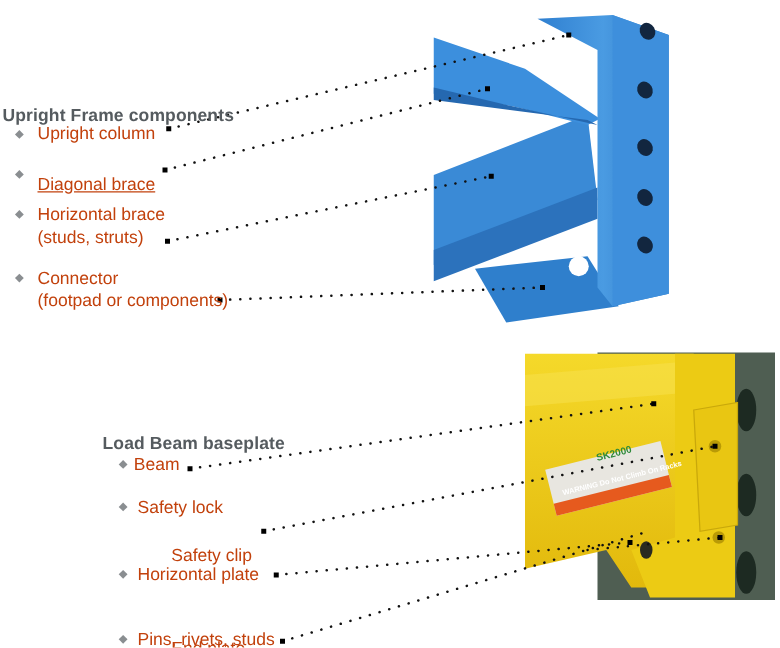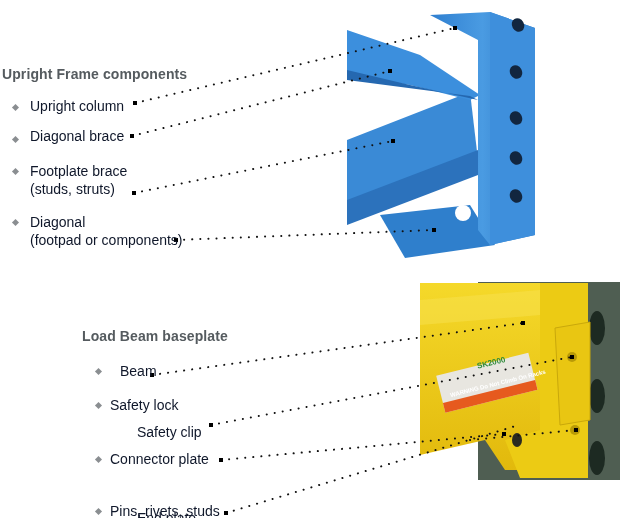--- a/index.html
+++ b/index.html
@@ -1,21 +1,21 @@
 <!DOCTYPE html>
 <html><head>
 <meta charset="utf-8">
 <style>
   html, body { margin:0; padding:0; background:#ffffff; }
   body { width:624px; height:518px; position:relative; overflow:hidden;
          font-family:"Liberation Sans", sans-serif; }
   .heading { position:absolute; font-family:"Liberation Sans", sans-serif;
-             font-weight:bold; font-size:14px; color:#555b5f; letter-spacing:0.1px; white-space:nowrap; }
+             font-weight:bold; font-size:14px; color:#555b5f; letter-spacing:0.1px; white-space:nowrap;margin-top:18px; }
   .item { position:absolute; font-family:"Liberation Sans", sans-serif;
-          font-size:14px; color:#0f172a; white-space:nowrap; line-height:17px; }
+          font-size:14px; color:#c2410c; white-space:nowrap; line-height:17px; }
   .bullet { position:absolute; width:5px; height:5px; background:#8a8e91;
             transform:rotate(45deg); }
   svg.overlay { position:absolute; left:0; top:0; }
 </style>
 </head>
 <body>
 
 <svg class="overlay" width="624" height="518" viewBox="0 0 624 518">
   <defs>
     <linearGradient id="blueCol" x1="0" y1="0" x2="1" y2="0">
@@ -107,41 +107,41 @@
       <rect x="574" y="428" width="4" height="4"></rect>
   </g>
 </svg>
 
 <div class="heading" style="left:2px;top:66px;">Upright Frame components</div>
 
 <span class="bullet" style="left:13px;top:105px;"></span>
 <div class="item" style="left:30px;top:98px;">Upright column</div>
 
 <span class="bullet" style="left:13px;top:137px;"></span>
-<div class="item" style="left:30px;top:128px;">Diagonal brace</div>
+<div class="item" style="left:30px;top:139px;text-decoration:underline;">Diagonal brace</div>
 
 <span class="bullet" style="left:13px;top:169px;"></span>
-<div class="item" style="left:30px;top:163px;">Footplate brace</div>
+<div class="item" style="left:30px;top:163px;">Horizontal brace</div>
 <div class="item" style="left:30px;top:181px;">(studs, struts)</div>
 
 <span class="bullet" style="left:13px;top:220px;"></span>
-<div class="item" style="left:30px;top:214px;">Diagonal</div>
+<div class="item" style="left:30px;top:214px;">Connector</div>
 <div class="item" style="left:30px;top:232px;">(footpad or components)</div>
 
 <div class="heading" style="left:82px;top:328px;">Load Beam baseplate</div>
 
 <span class="bullet" style="left:96px;top:369px;"></span>
-<div class="item" style="left:120px;top:363px;text-align:center;">Beam</div>
+<div class="item" style="left:107px;top:363px;text-align:center;">Beam</div>
 
 <span class="bullet" style="left:96px;top:403px;"></span>
 <div class="item" style="left:110px;top:397px;">Safety lock</div>
-<div class="item" style="left:137px;top:424px;">Safety clip</div>
+<div class="item" style="left:137px;top:436px;">Safety clip</div>
 
 <span class="bullet" style="left:96px;top:457px;"></span>
-<div class="item" style="left:110px;top:451px;">Connector plate</div>
+<div class="item" style="left:110px;top:451px;">Horizontal plate</div>
 <div class="item" style="left:137px;top:470px;margin-top:40px;">End plate</div>
 
 <span class="bullet" style="left:96px;top:509px;"></span>
 <div class="item" style="left:110px;top:503px;">Pins, rivets, studs</div>
 
 <div style="position:absolute;left:444px;top:370px;transform:rotate(-14deg);transform-origin:left top;width:95px;">
   <div style="font-size:8px;font-weight:bold;color:#2e8a3a;text-align:center;font-family:'Liberation Sans',sans-serif;">SK2000</div>
   <div style="margin-top:14px;font-size:6px;font-weight:bold;color:#ffffff;font-family:'Liberation Sans',sans-serif;white-space:nowrap;">
     <span>WARNING</span>
     <span>Do Not Climb On Racks</span>

